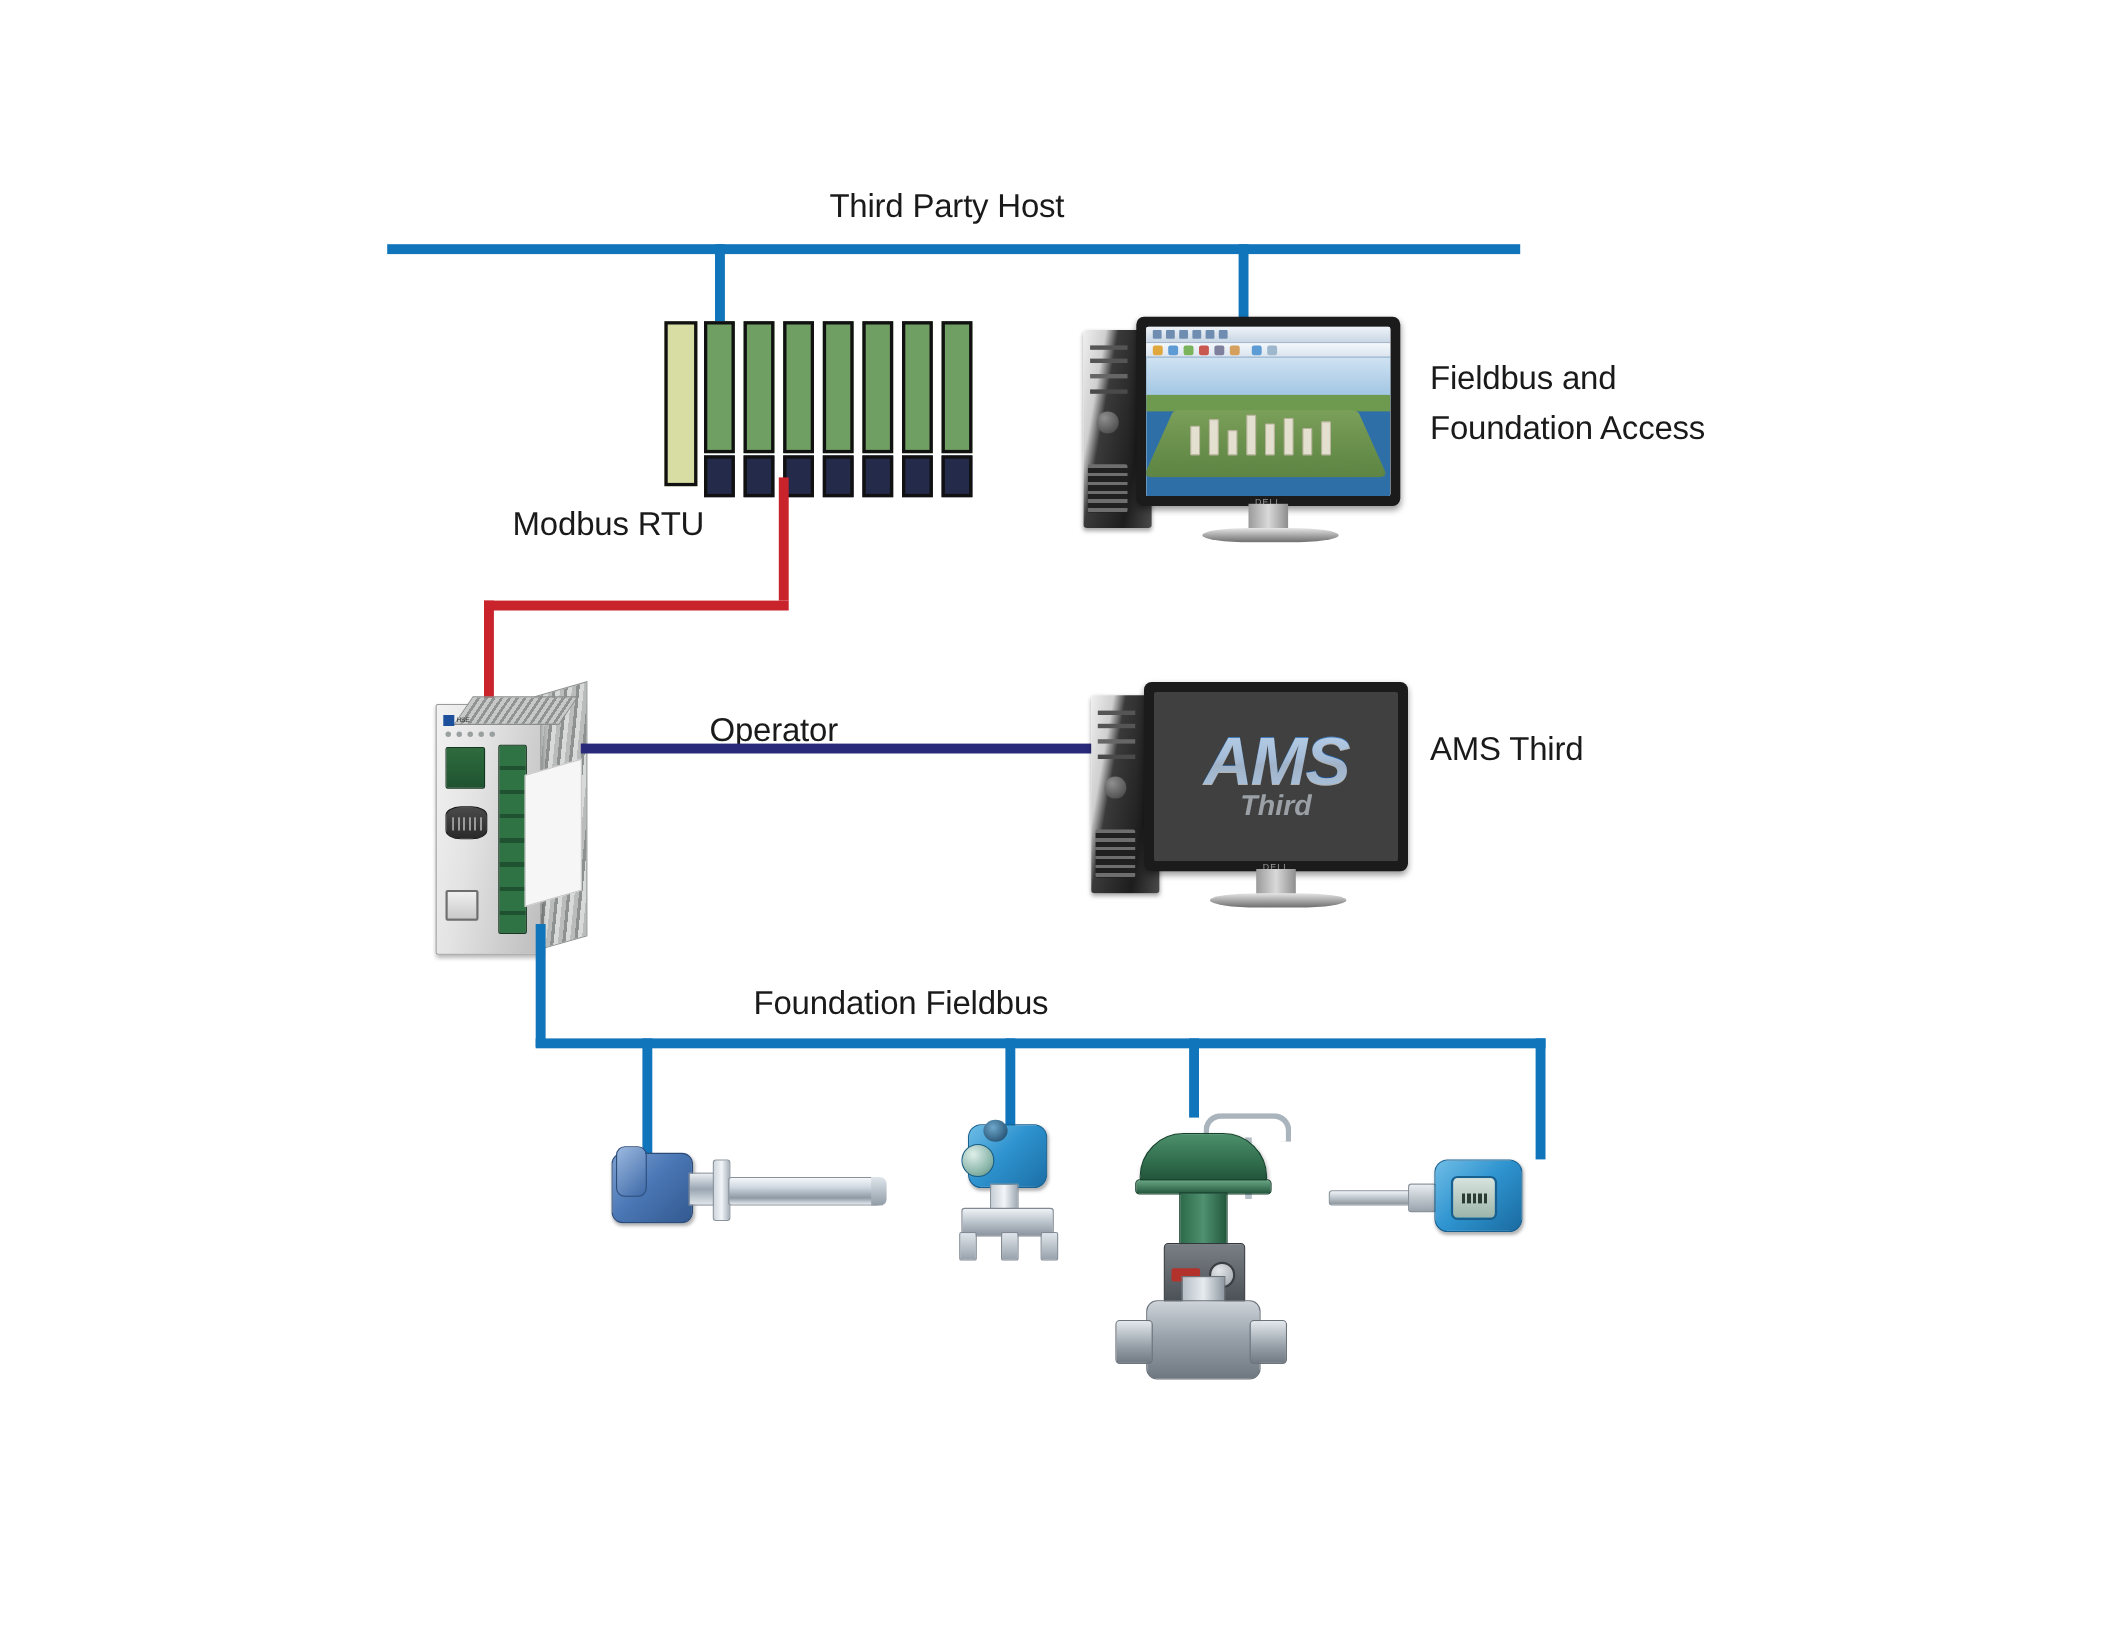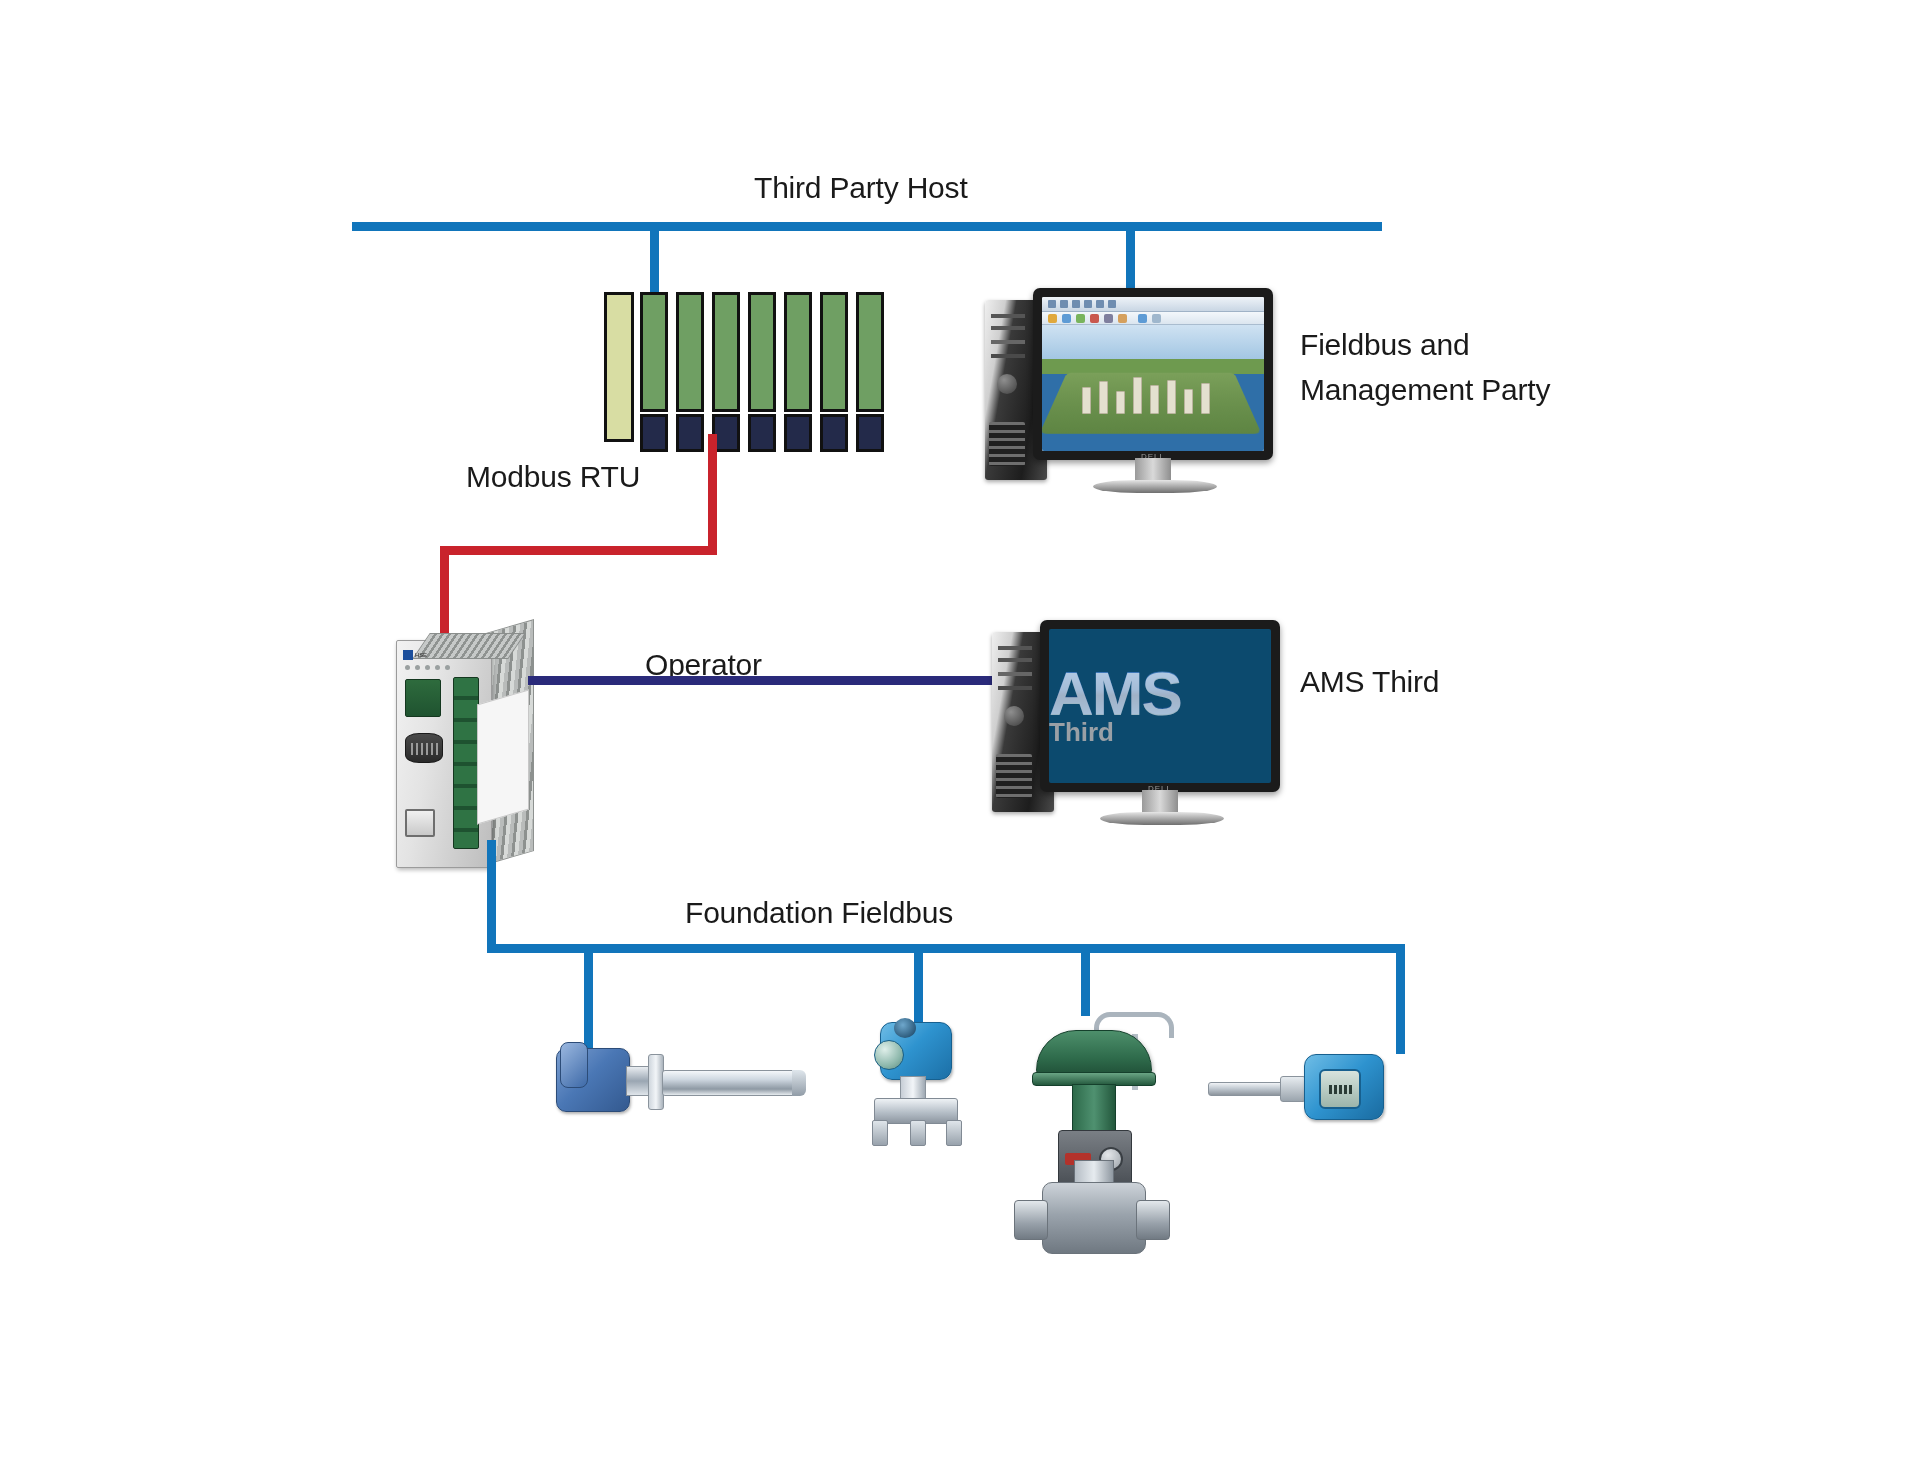--- a/index.html
+++ b/index.html
@@ -67,22 +67,22 @@
     position:absolute; left:108px; top:192px; width:124px; height:13px;
     border-radius:50%/70%;
     background:linear-gradient(180deg,#e6e6e6,#9d9d9d 60%,#6f6f6f);
   }
   .ws .dellmark{
     position:absolute; left:50%; transform:translateX(-50%); bottom:-1px;
     font-size:8px; color:#9a9a9a; letter-spacing:1px;
   }
 
   
-  .ams-screen{ display:flex; flex-direction:column; align-items:flex-start; justify-content:center;
-               background:#0c4a6e; height:100%; }
+  .ams-screen{ display:flex; flex-direction:column; align-items:center; justify-content:center;
+               background:#404040; height:100%;font-style:italic; }
   .ams-word{
     font-family:"Liberation Sans", sans-serif; font-weight:bold; font-size:62px;
     letter-spacing:-2px; line-height:.92;
     background:linear-gradient(180deg,#4b85c4 0%,#1f5a9e 45%,#123f73 55%,#2c6cae 100%);
     -webkit-background-clip:text; background-clip:text; color:transparent;
     text-shadow:0 1px 0 rgba(255,255,255,.6);
   }
   .ams-sub{
     font-size:26px; color:#9aa0a6; font-weight:bold; margin-top:-4px; letter-spacing:0px;
   }
@@ -388,21 +388,21 @@
           </div>
         </div>
       </div>
       <div class="dellmark">DELL</div>
     </div>
     <div class="mon-neck"></div>
     <div class="mon-base"></div>
   </div>
 
   <div class="lbl" style="left:1300px; top:325px;">Fieldbus and</div>
-  <div class="lbl" style="left:1300px; top:370px;">Management Party</div>
+  <div class="lbl" style="left:1300px; top:370px;">Foundation Access</div>
 
   <div class="lbl" style="left:466px; top:457px;">Modbus RTU</div>
 
   <div class="line v red" style="left:708px; top:434px; height:112px;"></div>
   <div class="line h red" style="left:440px; top:546px; width:277px;"></div>
   <div class="line v red" style="left:440px; top:546px; height:116px;"></div>
 
   <div id="gateway">
     <div class="gw-fins"></div>
     <div class="gw-body">

